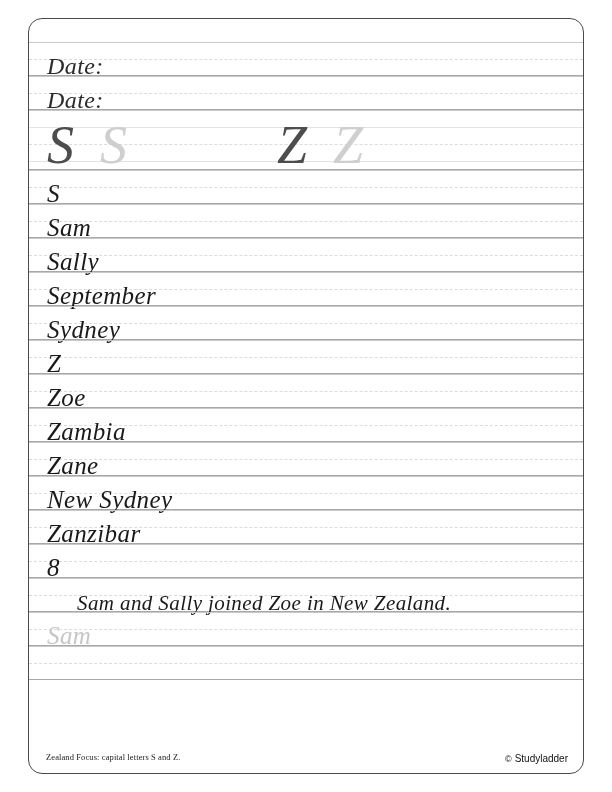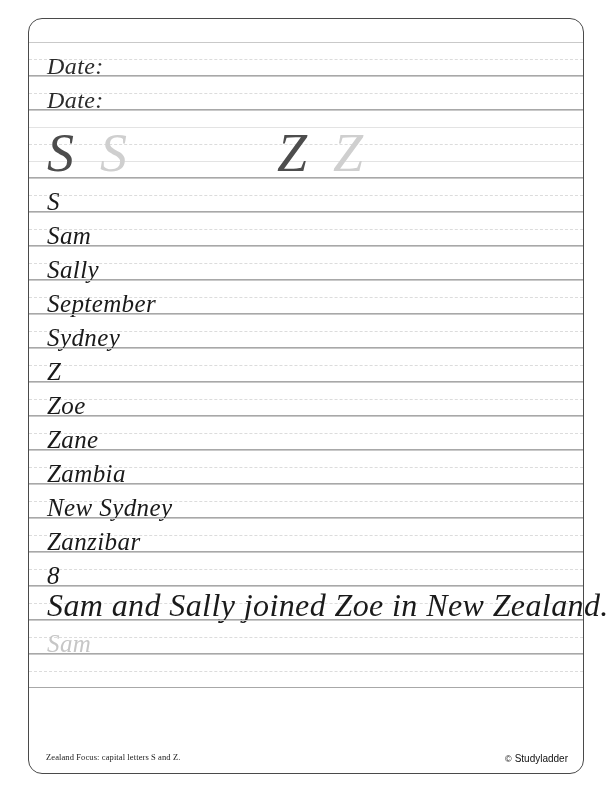--- a/index.html
+++ b/index.html
@@ -79,32 +79,33 @@
     font-style: italic;
     font-size: 25px;
     color: #1a1a1a;
     white-space: nowrap;
     letter-spacing: 0.4px;
   }
   .band .text.light {
     color: #c6c6c6;
   }
   .band .text.small {
-    font-size: 32px;
+    font-size: 21px;
+    margin-left: 30px;
   }
 
   
   .band .text.header {
     font-size: 24px;
     color: #2b2b2b;
   }
 
   
   .band.model {
-    height: 68px;
+    height: 60px;
   }
   .band.model .midline {
     top: 34px;
   }
   .band.model .extra {
     position: absolute;
     left: 0;
     right: 0;
     top: 17px;
     border-top: 1px solid #e3e3e3;
@@ -247,28 +248,28 @@
       <div class="topline"></div>
       <div class="midline"></div>
       <div class="baseline"></div>
       <div class="text">Zoe</div>
     </div>
 
     <div class="band">
       <div class="topline"></div>
       <div class="midline"></div>
       <div class="baseline"></div>
+      <div class="text">Zambia</div>
+    </div>
+
+    <div class="band">
+      <div class="topline"></div>
+      <div class="midline"></div>
+      <div class="baseline"></div>
       <div class="text">Zane</div>
-    </div>
-
-    <div class="band">
-      <div class="topline"></div>
-      <div class="midline"></div>
-      <div class="baseline"></div>
-      <div class="text">Zambia</div>
     </div>
 
     <div class="band">
       <div class="topline"></div>
       <div class="midline"></div>
       <div class="baseline"></div>
       <div class="text">New Sydney</div>
     </div>
 
     <div class="band">

